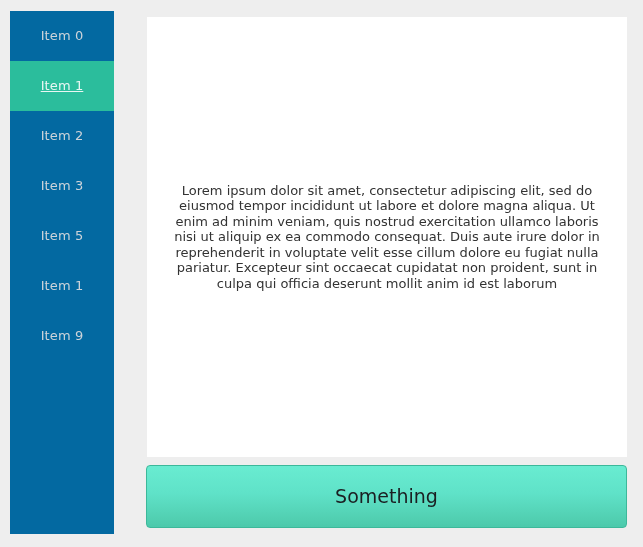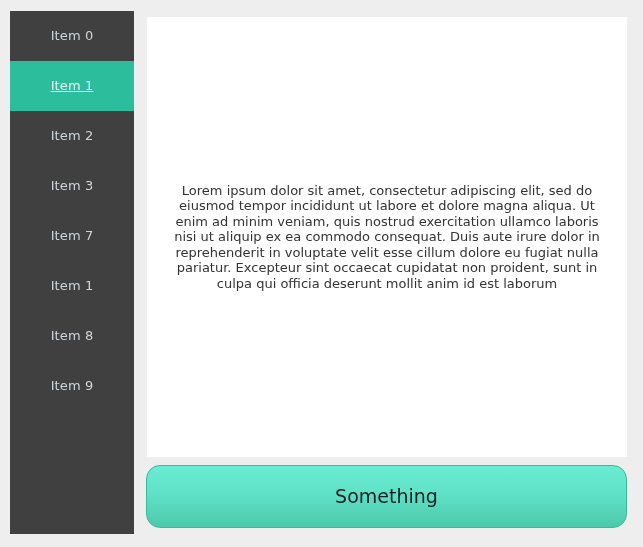--- a/index.html
+++ b/index.html
@@ -22,23 +22,23 @@
     top: 0;
     width: 643px;
     height: 547px;
   }
 
   
   #sidebar {
     position: absolute;
     left: 10px;
     top: 11px;
-    width: 124px;
+    width: 104px;
     height: 523px;
-    background: #404040;
+    background: #0369a1;
     overflow: hidden;
     box-sizing: border-box;
   }
 
   .nav-item {
     height: 50px;
     line-height: 50px;
     text-align: center;
     color: #ced4da;
     font-size: 13px;
@@ -84,21 +84,21 @@
 
   
   #action-button {
     position: absolute;
     left: 146px;
     top: 465px;
     width: 481px;
     height: 63px;
     box-sizing: border-box;
     border: 1px solid #3cb89a;
-    border-radius: 14px;
+    border-radius: 4px;
     background: linear-gradient(to bottom, #69ecd1 0%, #5fe2c8 45%, #52d0b2 85%, #4bc9ab 100%);
     color: #1b1f22;
     font-size: 19px;
     font-family: "DejaVu Sans", "Liberation Sans", sans-serif;
     text-align: center;
     line-height: 61px;
     cursor: pointer;
     user-select: none;
     white-space: nowrap;
     overflow: hidden;
@@ -117,27 +117,24 @@
     <div class="nav-item selected">
       <span>Item 1</span>
     </div>
     <div class="nav-item">
       <span>Item 2</span>
     </div>
     <div class="nav-item">
       <span>Item 3</span>
     </div>
     <div class="nav-item">
-      <span>Item 7</span>
+      <span>Item 5</span>
     </div>
     <div class="nav-item">
       <span>Item 1</span>
-    </div>
-    <div class="nav-item">
-      <span>Item 8</span>
     </div>
     <div class="nav-item">
       <span>Item 9</span>
     </div>
   </nav>
 
   <main id="content-panel">
     <p id="body-text">Lorem ipsum dolor sit amet, consectetur adipiscing elit, sed do eiusmod tempor incididunt ut labore et dolore magna aliqua. Ut enim ad minim veniam, quis nostrud exercitation ullamco laboris nisi ut aliquip ex ea commodo consequat. Duis aute irure dolor in reprehenderit in voluptate velit esse cillum dolore eu fugiat nulla pariatur. Excepteur sint occaecat cupidatat non proident, sunt in culpa qui officia deserunt mollit anim id est laborum</p>
   </main>
 

